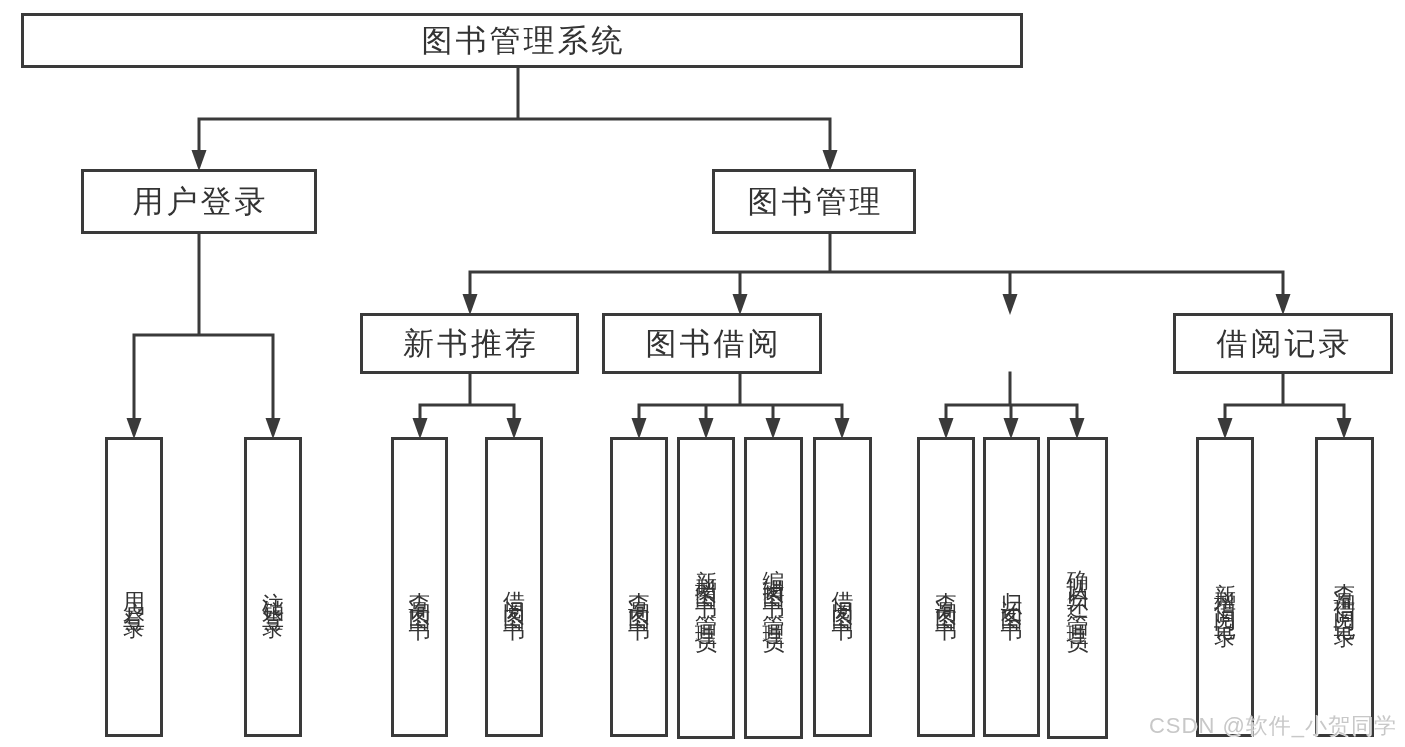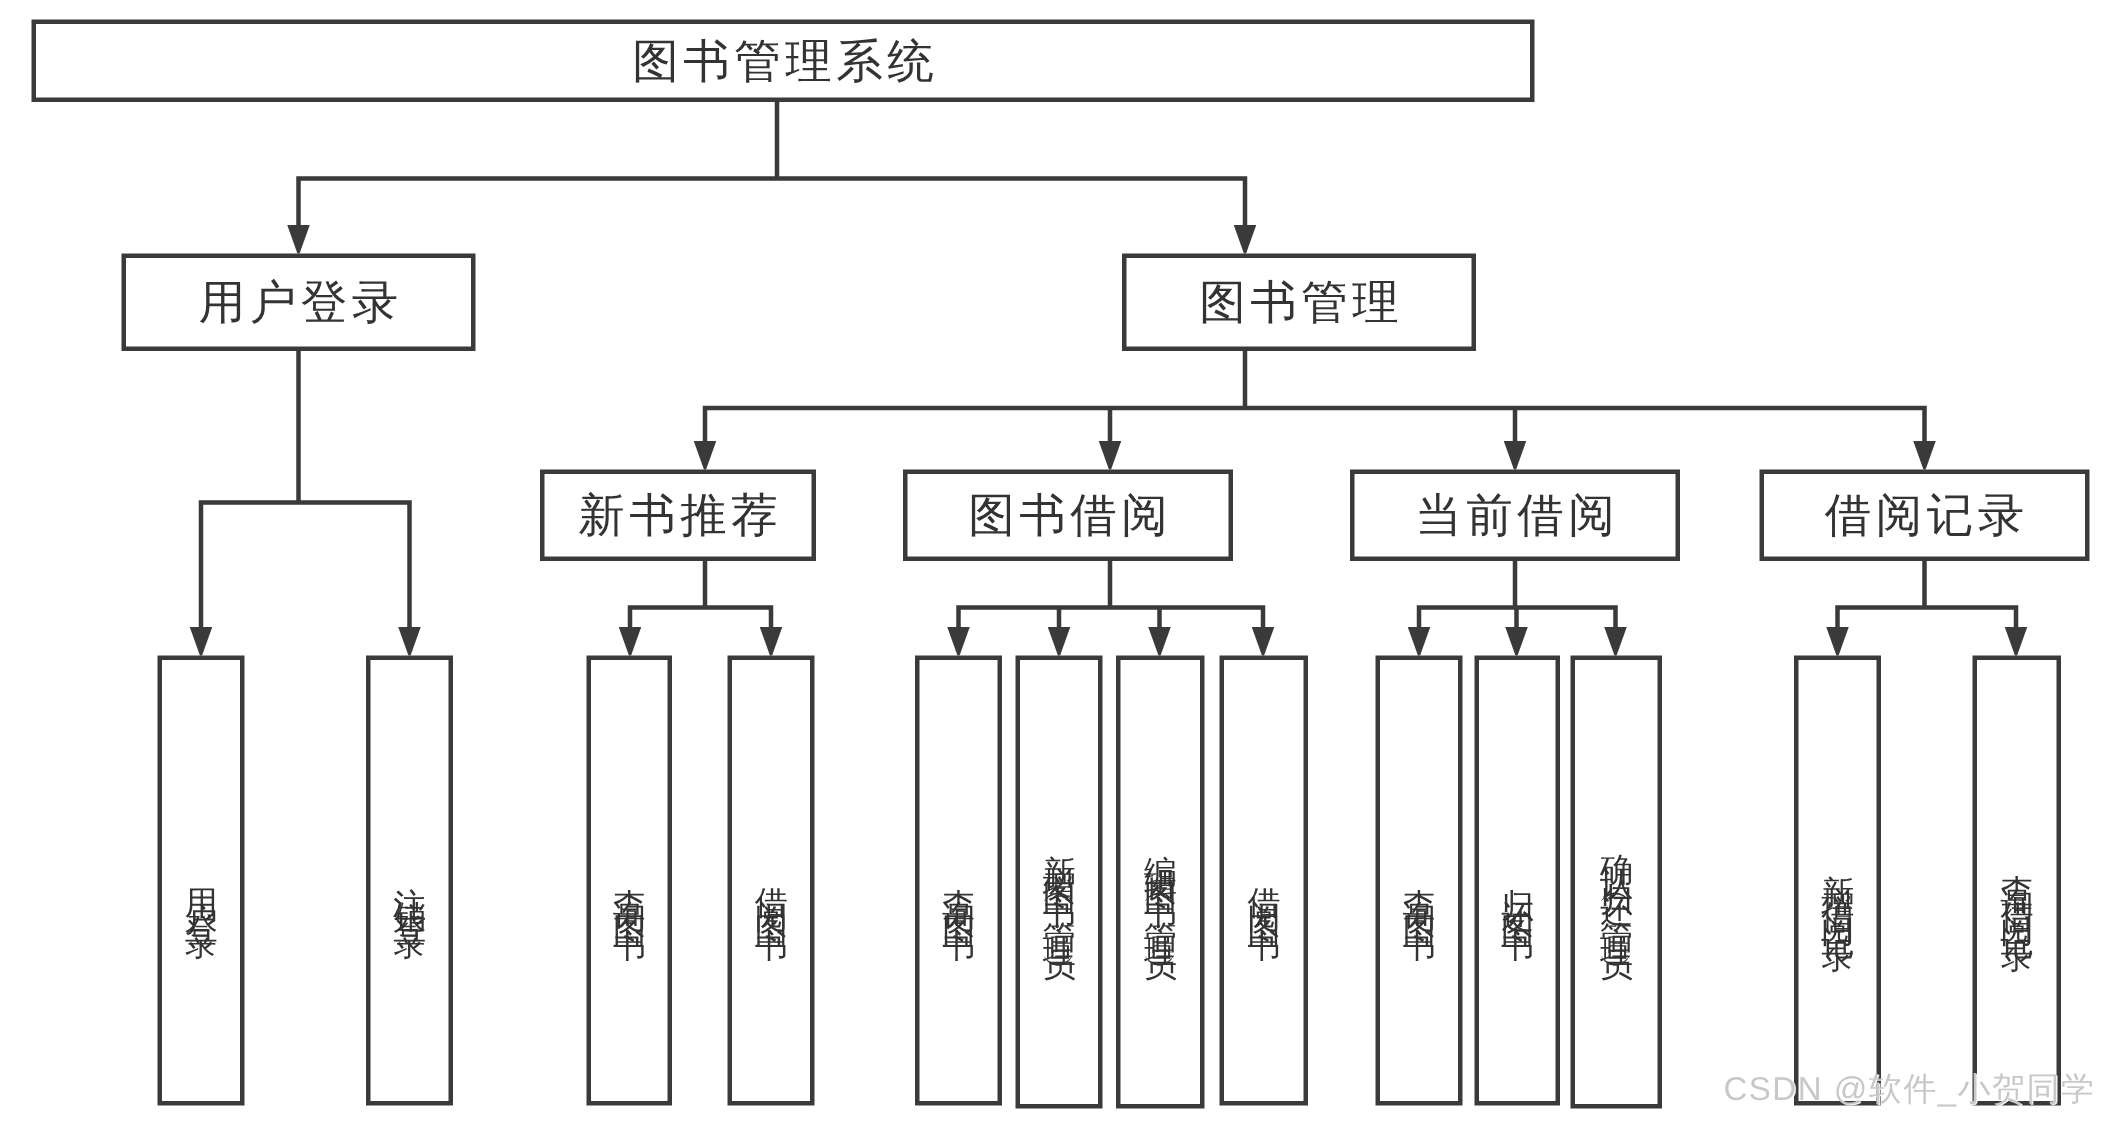--- a/index.html
+++ b/index.html
@@ -90,32 +90,29 @@
     <polygon points="1336.5,418 1351.5,418 1344,439"></polygon>
   </svg>
 
   <div class="box" style="left:21px;top:13px;width:1002px;height:55px">
     <span>图书管理系统</span>
   </div>
 
   <div class="box" style="left:81px;top:169px;width:236px;height:65px">
     <span>用户登录</span>
   </div>
-  <div class="box" style="left:748px;top:169px;width:236px;height:65px">
+  <div class="box" style="left:712px;top:169px;width:204px;height:65px">
     <span>图书管理</span>
   </div>
 
-  <div class="box" style="left:360px;top:313px;width:184px;height:61px">
+  <div class="box" style="left:360px;top:313px;width:219px;height:61px">
     <span>新书推荐</span>
   </div>
   <div class="box" style="left:602px;top:313px;width:220px;height:61px">
     <span>图书借阅</span>
-  </div>
-  <div class="box" style="left:900px;top:313px;width:220px;height:61px">
-    <span>当前借阅</span>
   </div>
   <div class="box" style="left:1173px;top:313px;width:220px;height:61px">
     <span>借阅记录</span>
   </div>
 
   <div class="box leaf" style="left:105px;top:437px;width:58px;height:300px">
     <span>用户登录</span>
   </div>
   <div class="box leaf" style="left:244px;top:437px;width:58px;height:300px">
     <span>注销登录</span>

